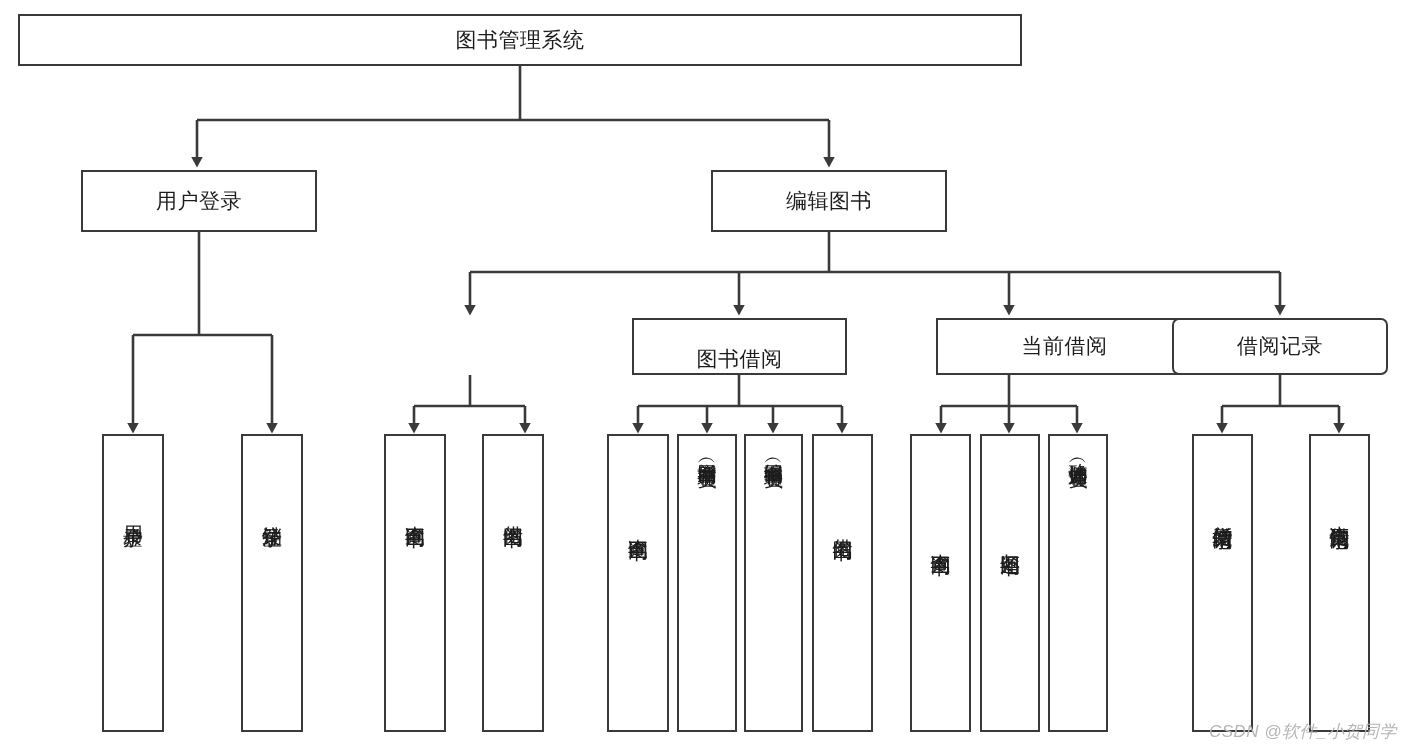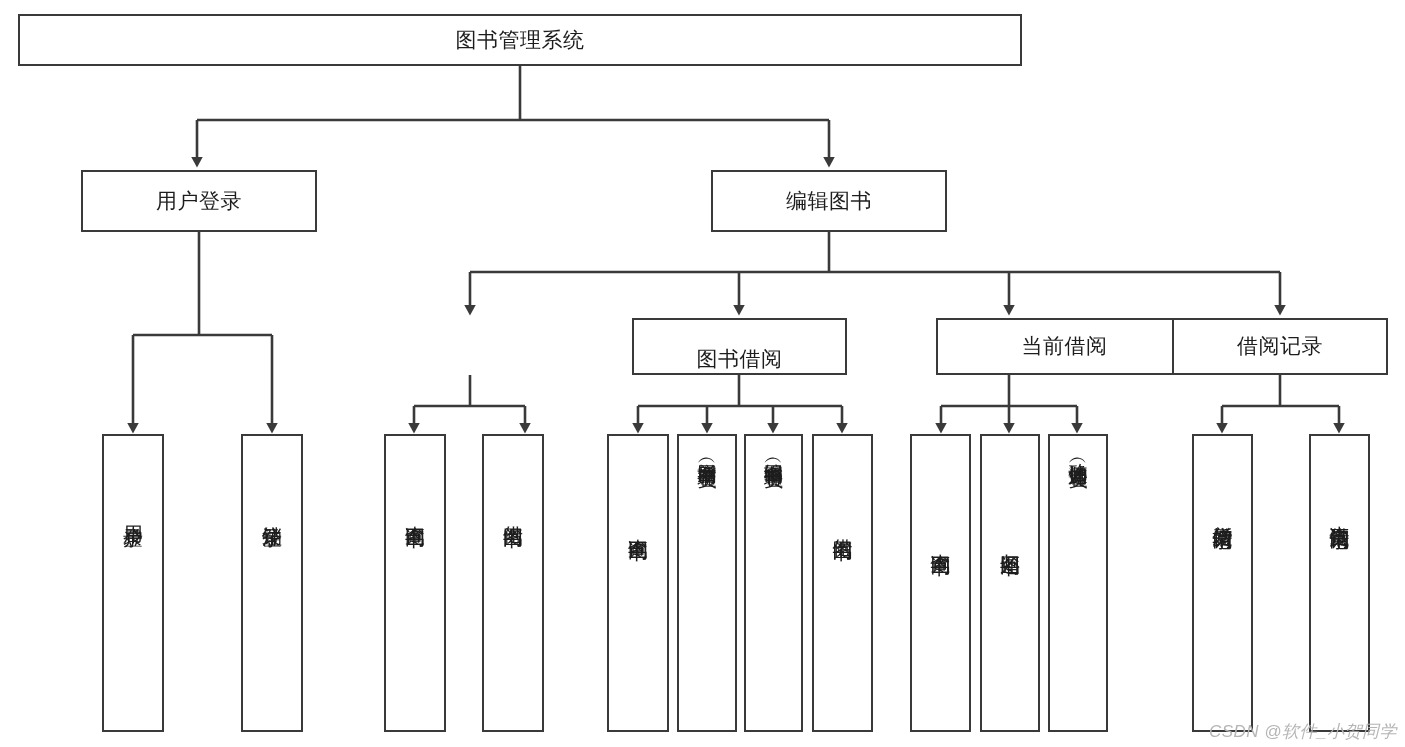--- a/index.html
+++ b/index.html
@@ -146,21 +146,21 @@
   <div class="node horiz" style="left:711px; top:170px; width:236px; height:62px;">
     <span class="lbl">编辑图书</span>
   </div>
 
   <div class="node horiz" style="left:632px; top:318px; width:215px; height:57px;align-items:flex-end;">
     <span class="lbl">图书借阅</span>
   </div>
   <div class="node horiz" style="left:919px; top:318px; width:257px; height:57px;margin-left:17px;">
     <span class="lbl">当前借阅</span>
   </div>
-  <div class="node horiz" style="left:1172px; top:318px; width:216px; height:57px;">
+  <div class="node horiz" style="left:1172px; top:318px; width:216px; height:57px;border-radius:7px;">
     <span class="lbl">借阅记录</span>
   </div>
 
   <div class="node vert mid" style="left:102px; top:434px; width:62px; height:298px;">
     <span class="lbl">用户登录</span>
   </div>
   <div class="node vert mid" style="left:241px; top:434px; width:62px; height:298px;">
     <span class="lbl">注销登录</span>
   </div>
 

